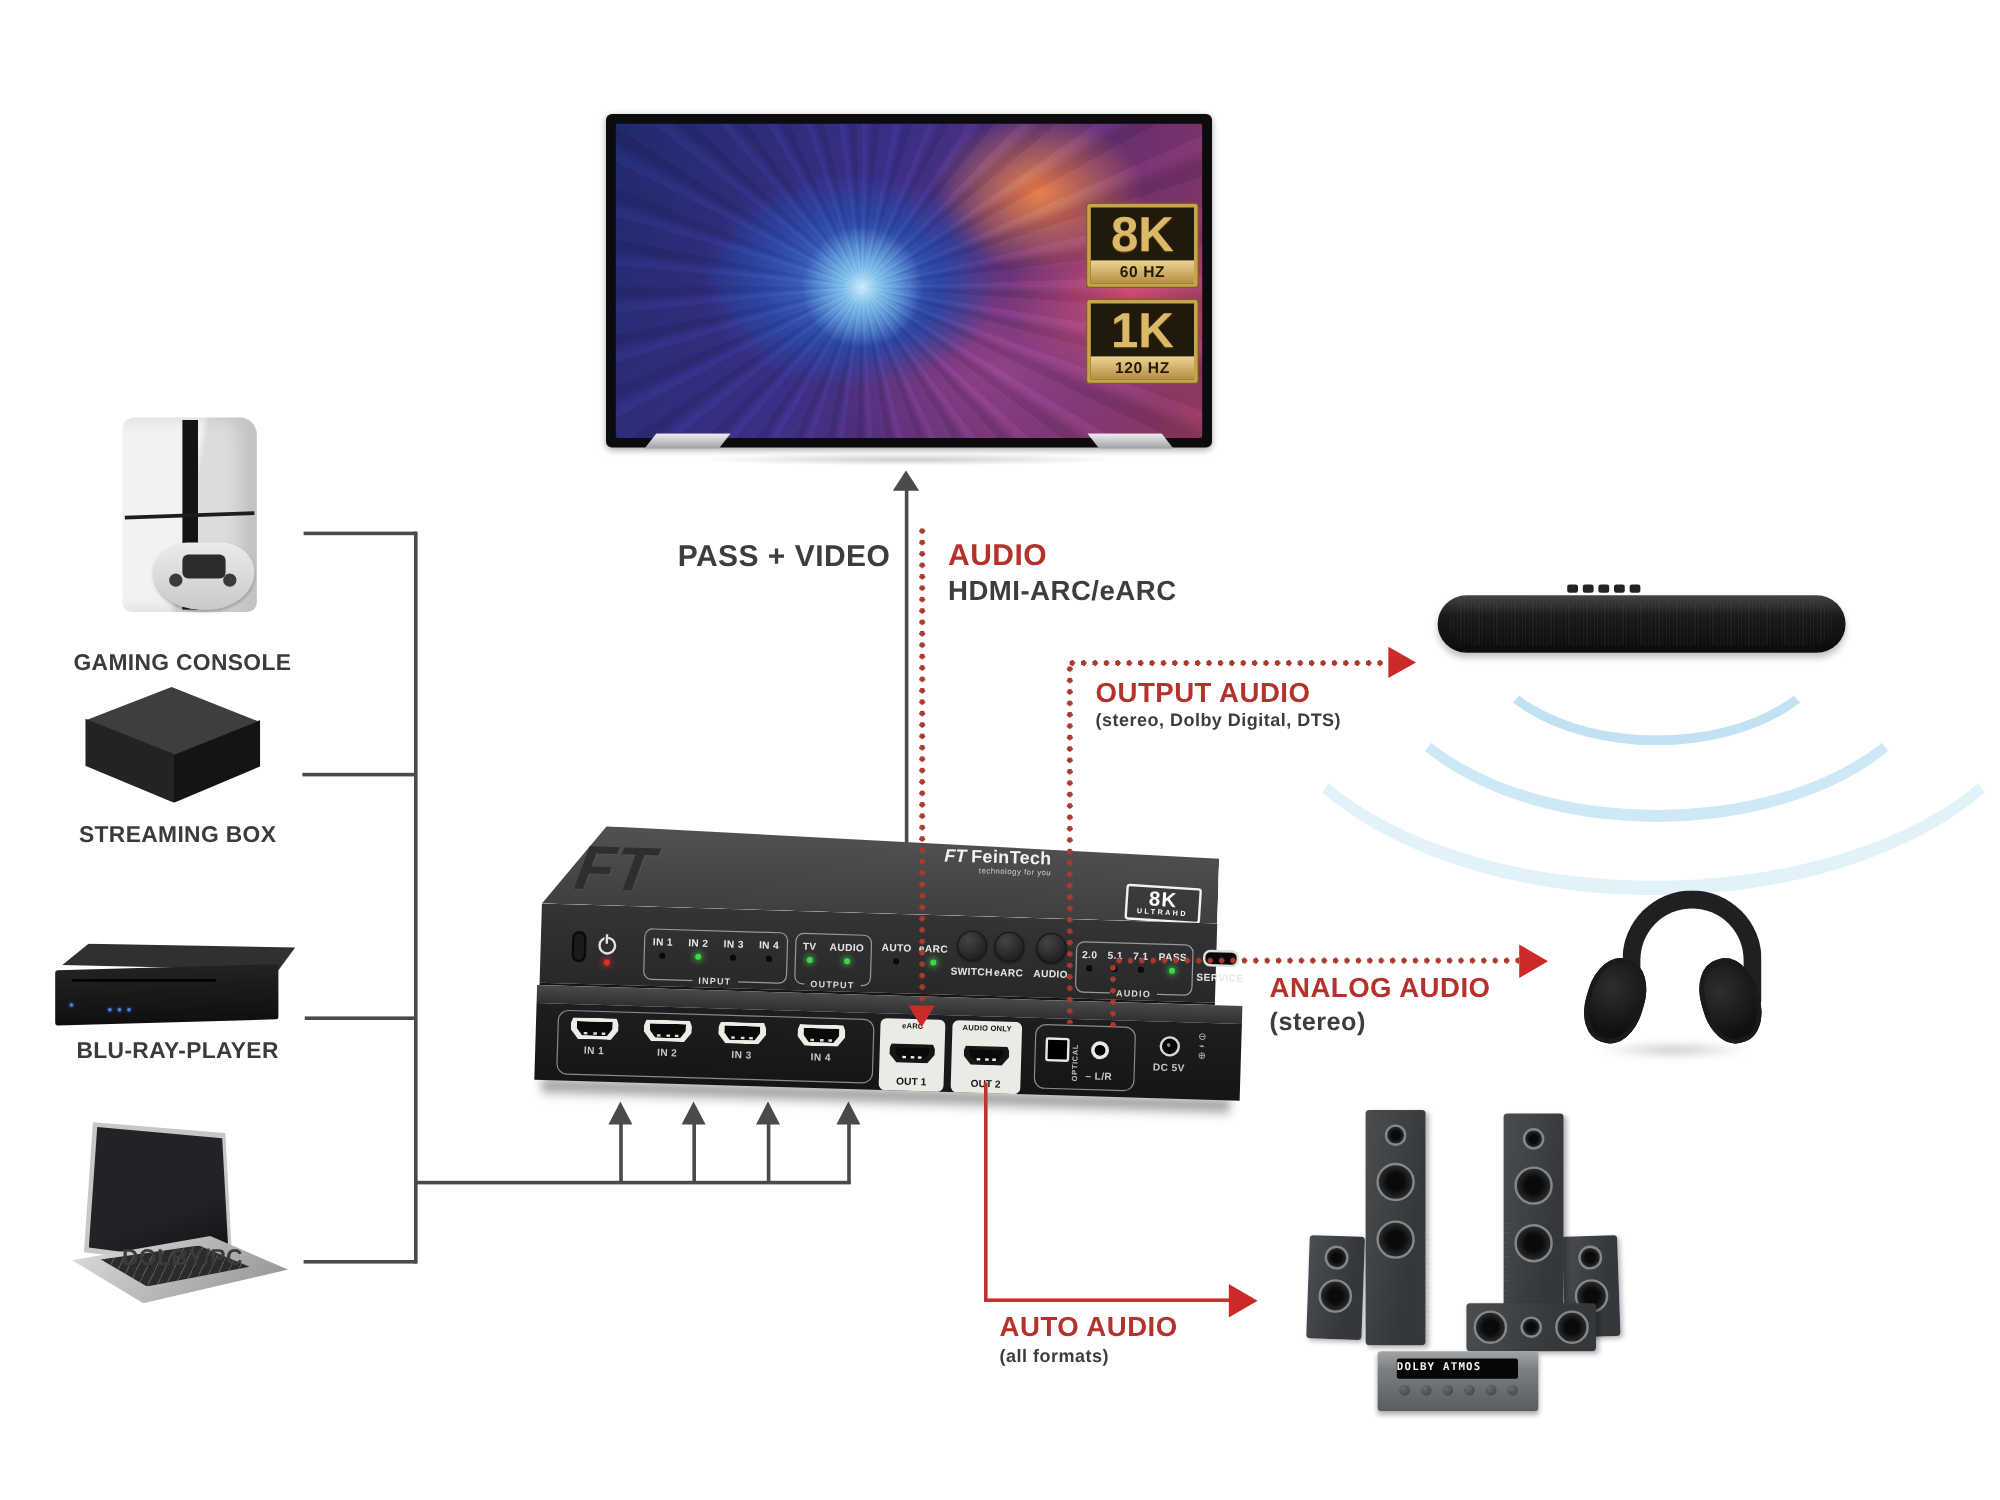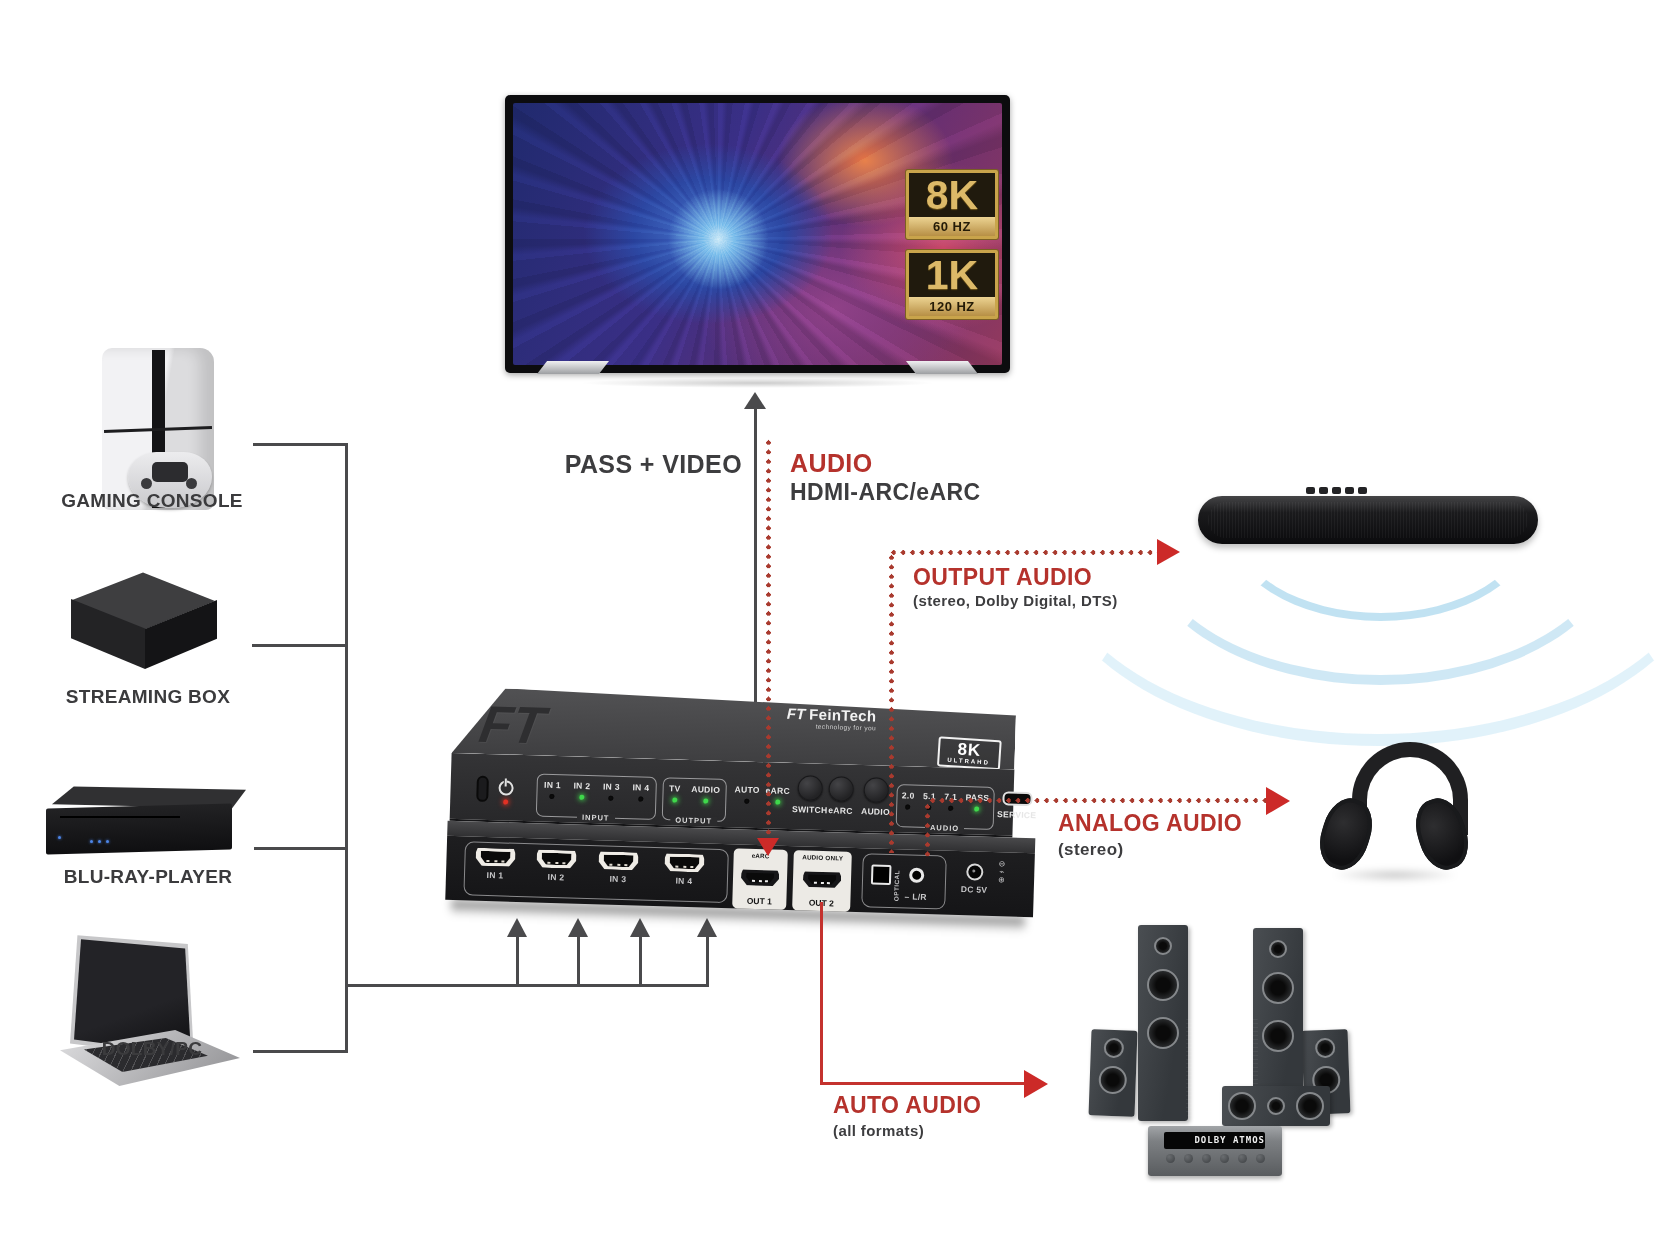--- a/index.html
+++ b/index.html
@@ -163,21 +163,21 @@
   
   .spk{background:linear-gradient(100deg,#4a4e52,#34383c 70%);border-radius:3px;
        display:flex;flex-direction:column;align-items:center;box-shadow:2px 2px 4px rgba(0,0,0,.3);}
   .cone{border-radius:50%;border:2px solid #85888b;background:radial-gradient(circle,#0a0a0a 35%,#2d2f31 75%);}
   .sub{background:linear-gradient(180deg,#2c2e31,#1b1d1f);
        background-image:repeating-linear-gradient(0deg,rgba(255,255,255,.05) 0 1px,transparent 1px 4px);border-radius:3px;}
   .recv{left:1148px;top:1126px;width:134px;height:50px;border-radius:3px;
         background:linear-gradient(180deg,#a2a5a8 0%,#7d8083 30%,#595c5f 100%);box-shadow:0 3px 4px rgba(0,0,0,.3);}
   .recv-disp{left:1164px;top:1132px;width:101px;height:17px;background:#060606;border-radius:2px;
              color:#f0f0f0;font-family:"DejaVu Sans Mono",monospace;font-size:9px;font-weight:700;
-             letter-spacing:1px;text-align:right;line-height:17px;}
+             letter-spacing:1px;text-align:left;line-height:17px;}
   .knob{width:9px;height:9px;border-radius:50%;background:radial-gradient(circle at 35% 30%,#6a6d70,#3c3f42);}
 </style>
 </head>
 <body>
 
 <div class="canvas">
 
   <div class="abs tv-shadow"></div>
   <div class="abs tv-frame"></div>
   <div class="abs tv-screen"></div>
@@ -206,36 +206,36 @@
   <div class="abs vdots" style="left:889px;top:553px;height:300px;z-index:6;"></div>
   <div class="abs hdots" style="left:889px;top:550px;width:268px;z-index:6;"></div>
   <div class="abs tri" style="left:1157px;top:539px;z-index:6;border-top:13px solid transparent;border-bottom:13px solid transparent;border-left:23px solid #cc2a28;"></div>
   <div class="abs lbl-red" style="left:913px;top:564px;font-size:23px;">OUTPUT AUDIO</div>
   <div class="abs lbl-dark" style="left:913px;top:592px;font-size:15px;text-align:right;">(stereo, Dolby Digital, DTS)</div>
 
   <div class="abs hdots" style="left:928px;top:798px;width:338px;z-index:6;"></div>
   <div class="abs vdots" style="left:925px;top:802px;height:58px;z-index:6;"></div>
   <div class="abs tri" style="left:1266px;top:787px;z-index:6;border-top:14px solid transparent;border-bottom:14px solid transparent;border-left:24px solid #cc2a28;"></div>
   <div class="abs lbl-red" style="left:1058px;top:810px;font-size:23px;">ANALOG AUDIO</div>
-  <div class="abs lbl-dark" style="left:1058px;top:840px;font-size:17px;">(stereo)</div>
+  <div class="abs lbl-dark" style="left:1058px;top:840px;font-size:21px;">(stereo)</div>
 
   <div class="abs" style="left:820px;top:902px;width:3px;height:183px;background:#c4322e;z-index:6;"></div>
   <div class="abs" style="left:820px;top:1082px;width:208px;height:3px;background:#c4322e;z-index:6;"></div>
   <div class="abs tri" style="left:1024px;top:1070px;z-index:6;border-top:14px solid transparent;border-bottom:14px solid transparent;border-left:24px solid #cc2a28;"></div>
   <div class="abs lbl-red" style="left:833px;top:1092px;font-size:23px;">AUTO AUDIO</div>
   <div class="abs lbl-dark" style="left:833px;top:1122px;font-size:15px;">(all formats)</div>
 
   <div class="abs console-body"></div>
   <div class="abs console-stripe"></div>
   <div class="abs console-seam"></div>
   <div class="abs pad-body"></div>
   <div class="abs pad-center"></div>
   <div class="abs pad-stick" style="left:141px;top:478px;"></div>
   <div class="abs pad-stick" style="left:186px;top:478px;"></div>
-  <div class="abs src-label" style="left:52px;top:490px;width:200px;">GAMING CONSOLE</div>
+  <div class="abs src-label" style="left:52px;top:542px;width:200px;">GAMING CONSOLE</div>
 
   <div class="abs sbox-top"></div>
   <div class="abs sbox-l"></div>
   <div class="abs sbox-r"></div>
   <div class="abs src-label" style="left:48px;top:686px;width:200px;">STREAMING BOX</div>
 
   <div class="abs bd-top"></div>
   <div class="abs bd-front"></div>
   <div class="abs bd-slot"></div>
   <div class="abs bd-led" style="left:58px;top:836px;"></div>

